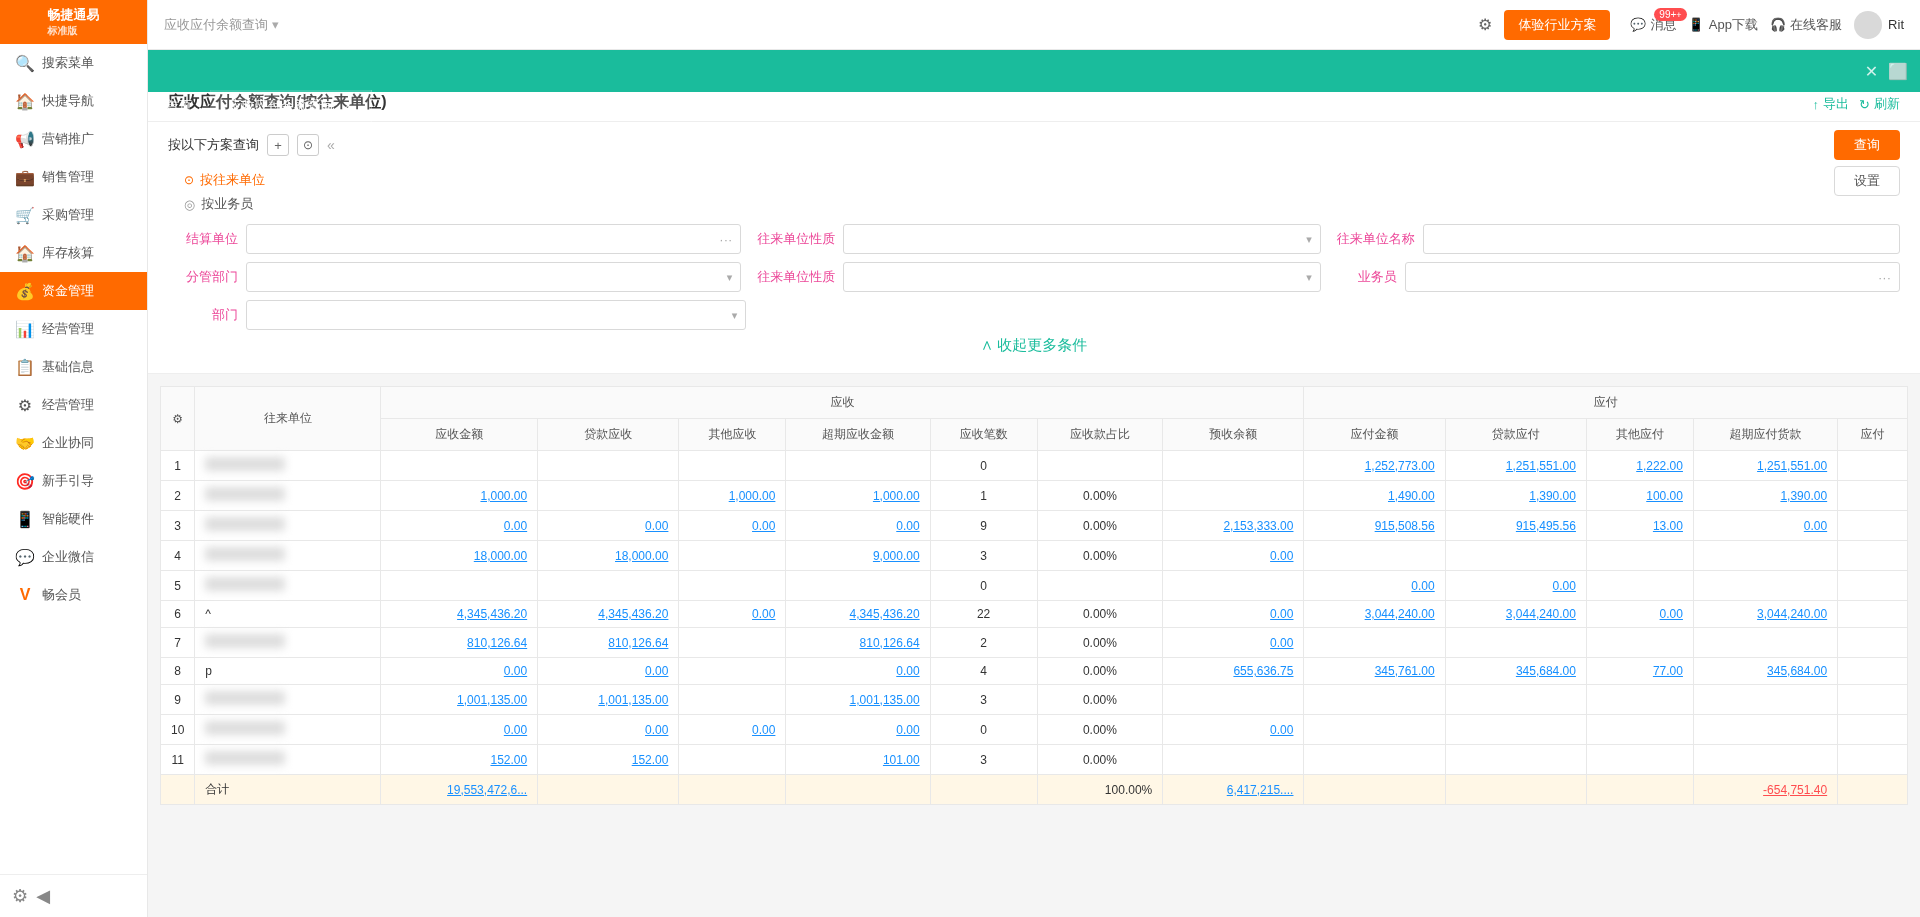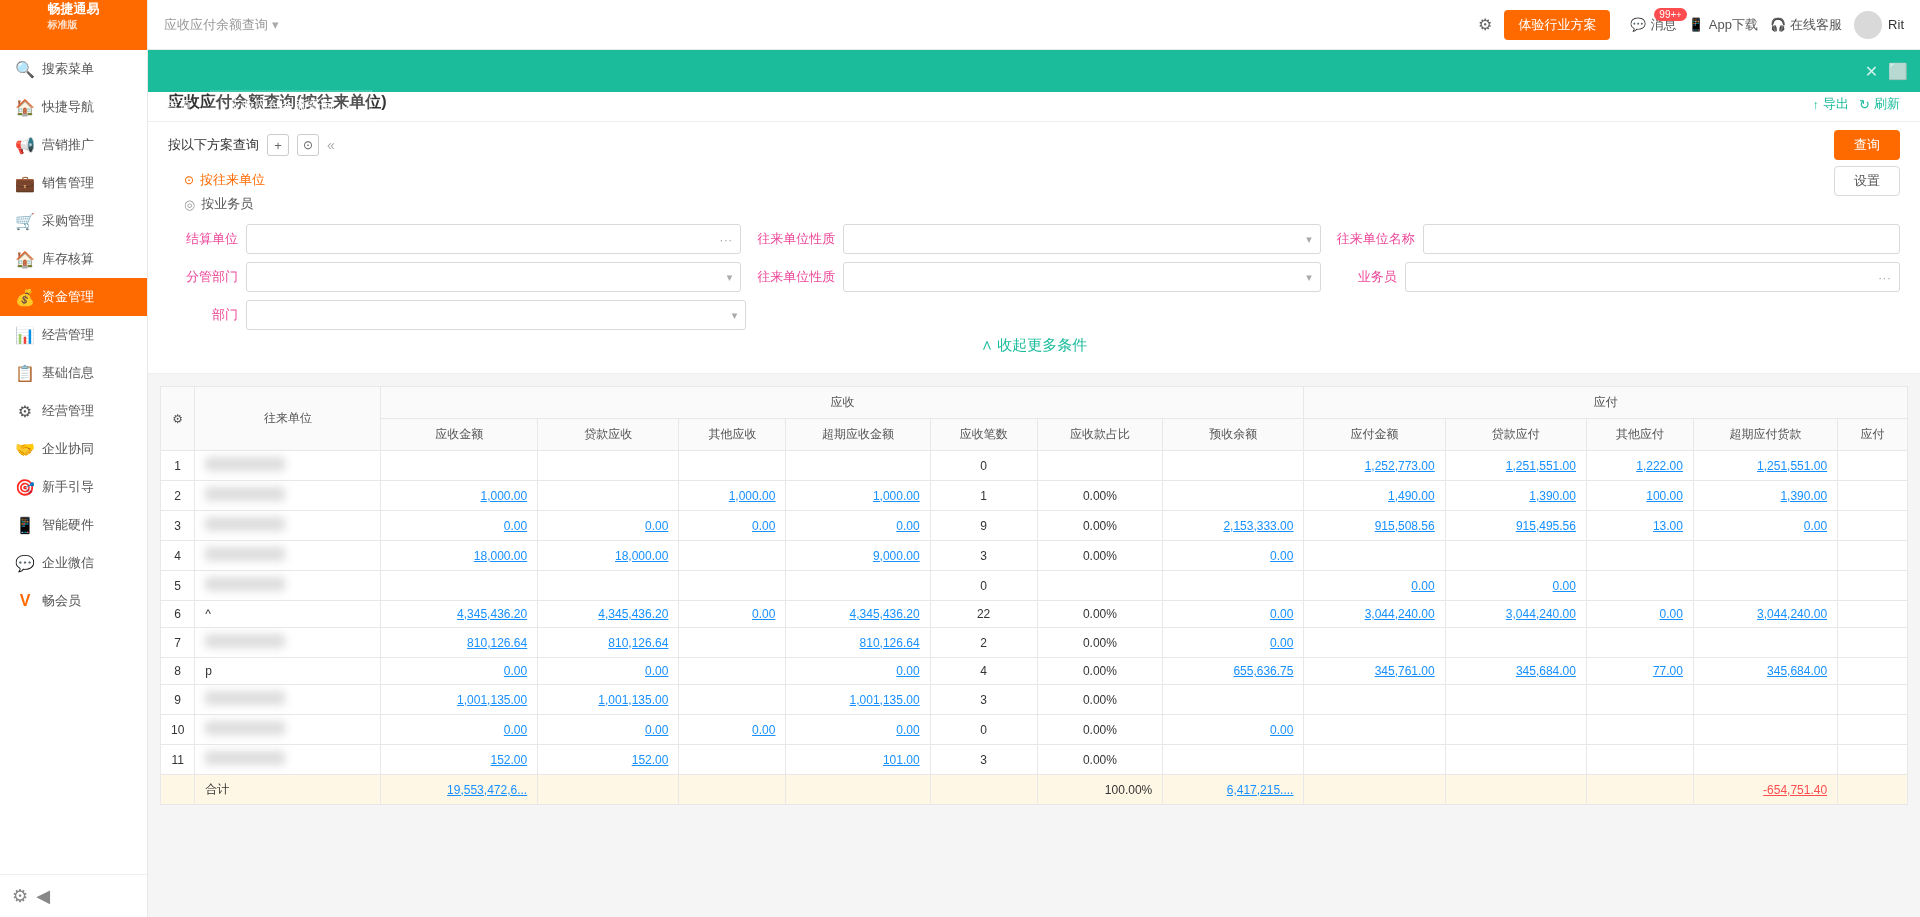--- a/index.html
+++ b/index.html
@@ -4,21 +4,21 @@
   <style>
     * { box-sizing: border-box; margin: 0; padding: 0; font-family: 'Microsoft YaHei', Arial, sans-serif; }
     body { background: #f0f2f5; font-size: 13px; color: #333; overflow: hidden; }
 
     
     .sidebar {
       position: fixed; left: 0; top: 0; width: 148px; height: 100vh;
       background: #fff; border-right: 1px solid #e8e8e8; display: flex; flex-direction: column; z-index: 100;
     }
     .sidebar-logo {
-      height: 50px; background: #ff6a00; display: flex; justify-content: center;
+      height: 44px; background: #ff6a00; display: flex; align-items: center; justify-content: center;
       color: #fff; font-size: 14px; font-weight: bold; flex-shrink: 0;
     }
     .sidebar-logo-sub { font-size: 10px; color: rgba(255,255,255,0.8); }
     .sidebar-item {
       display: flex; align-items: center; padding: 10px 16px; cursor: pointer; color: #555;
       font-size: 13px; gap: 8px; transition: background 0.2s;
     }
     .sidebar-item.active { background: #ff6a00; color: #fff; }
     .sidebar-item .icon { width: 18px; height: 18px; display: flex; align-items: center; justify-content: center; font-size: 16px; }
     .sidebar-bottom {

